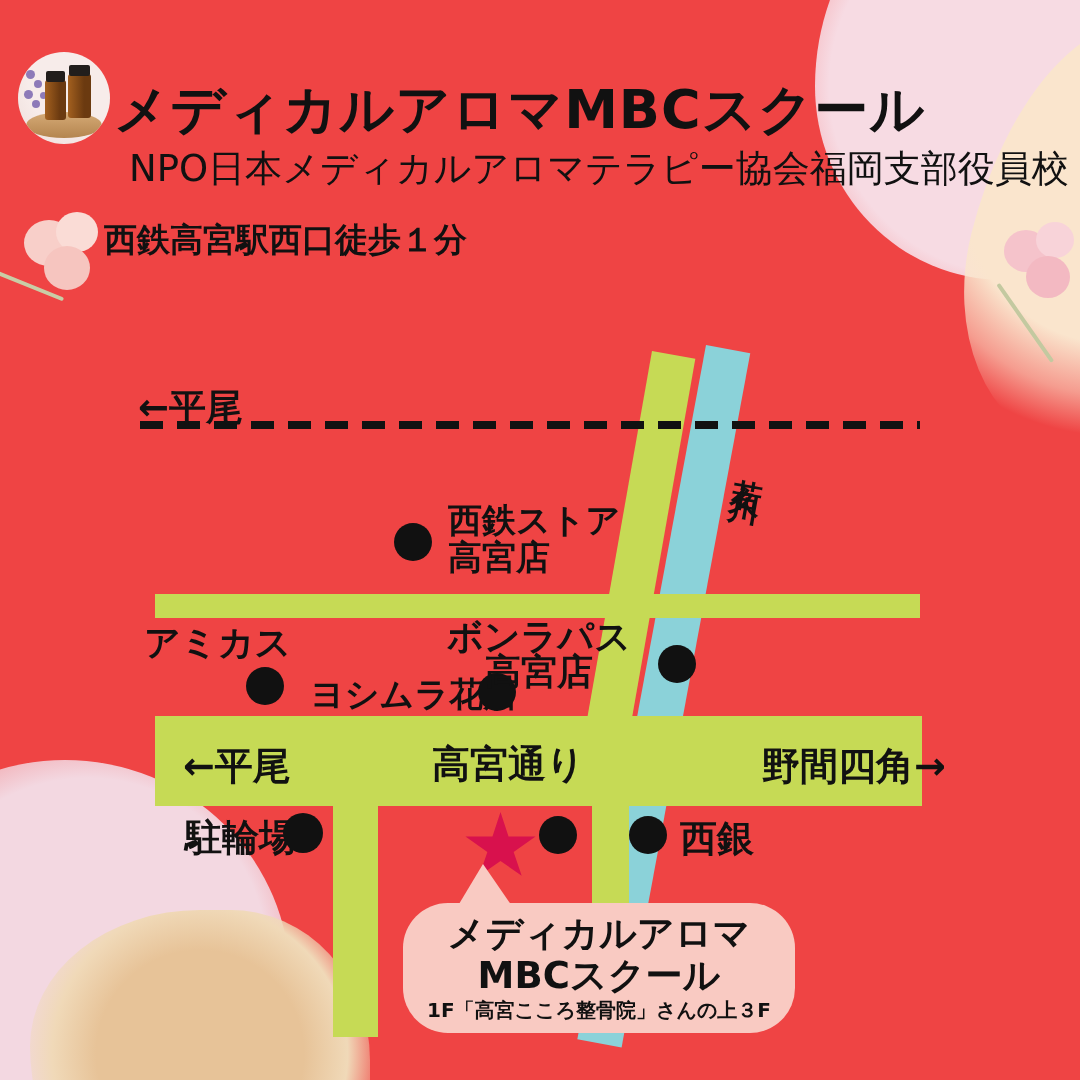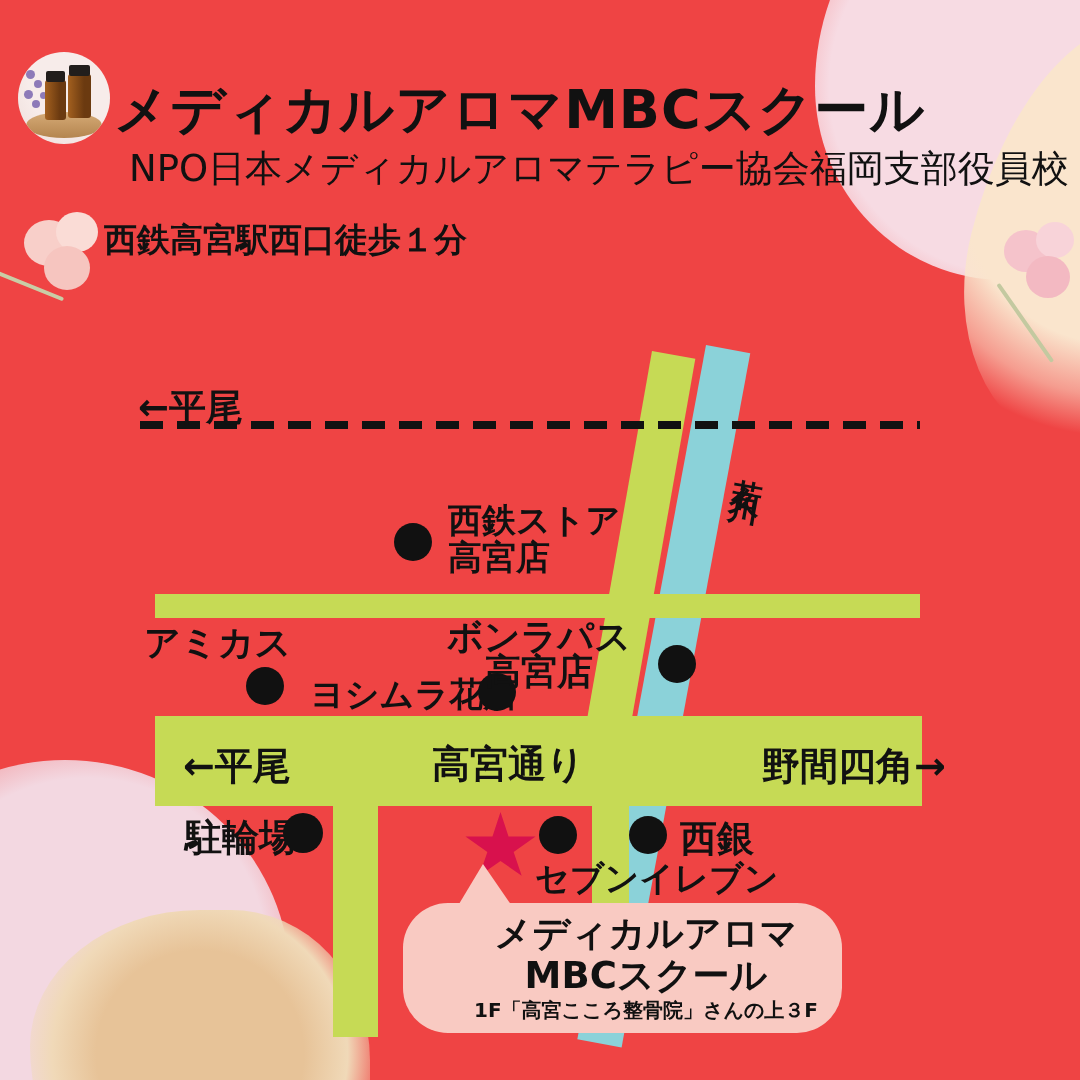--- a/index.html
+++ b/index.html
@@ -56,21 +56,21 @@
     letter-spacing:7px;transform:rotate(10deg);transform-origin:top center;}
 
   
   .maplabel{position:absolute;z-index:3;font-weight:700;white-space:nowrap;}
   .dot{position:absolute;z-index:3;background:#111;border-radius:50%;width:38px;height:38px;}
   .star{left:464px;top:812px;width:73px;height:70px;z-index:3;background:var(--star-red,#d8114d);
     clip-path:polygon(50% 0%,61% 35%,98% 35%,68% 57%,79% 91%,50% 70%,21% 91%,32% 57%,2% 35%,39% 35%);}
 
   
   .bubble{left:403px;top:903px;width:392px;height:130px;border-radius:45px;z-index:4;
-    background:var(--bubble-pink,#f9cac2);text-align:center;padding-left:47px;}
+    background:var(--bubble-pink,#f9cac2);text-align:center;}
   .bubble-tail{left:456px;top:864px;width:0;height:0;z-index:4;
     border-left:27px solid transparent;border-right:31px solid transparent;
     border-bottom:45px solid var(--bubble-pink,#f9cac2);}
   .bubble .l1{margin-top:10px;font-size:37px;font-weight:700;line-height:42px;}
   .bubble .l2{font-size:37px;font-weight:700;line-height:42px;}
   .bubble .l3{font-size:20px;font-weight:700;line-height:26px;}
 </style>
 </head>
 <body>
 
@@ -142,21 +142,20 @@
   <div class="maplabel" style="left:183px;top:741px;font-size:38px;">←平尾</div>
   <div class="maplabel" style="left:432px;top:739px;font-size:38px;">高宮通り</div>
   <div class="maplabel" style="left:762px;top:741px;font-size:38px;">野間四角→</div>
 
   <div class="maplabel" style="left:185px;top:813px;font-size:37px;">駐輪場</div>
   <div class="dot" style="left:283px;top:813px;width:40px;height:40px;"></div>
 
   <div class="abs star"></div>
 
   <div class="dot" style="left:539px;top:816px;"></div>
-  <div class="maplabel" style="left:535px;top:856px;font-size:34px;">セブンイレブン</div>
 
   <div class="dot" style="left:629px;top:816px;"></div>
   <div class="maplabel" style="left:680px;top:814px;font-size:37px;">西銀</div>
 
   <div class="abs bubble-tail"></div>
   <div class="abs bubble">
     <div class="l1">メディカルアロマ</div>
     <div class="l2">MBCスクール</div>
     <div class="l3">1F「高宮こころ整骨院」さんの上３F</div>
   </div>

